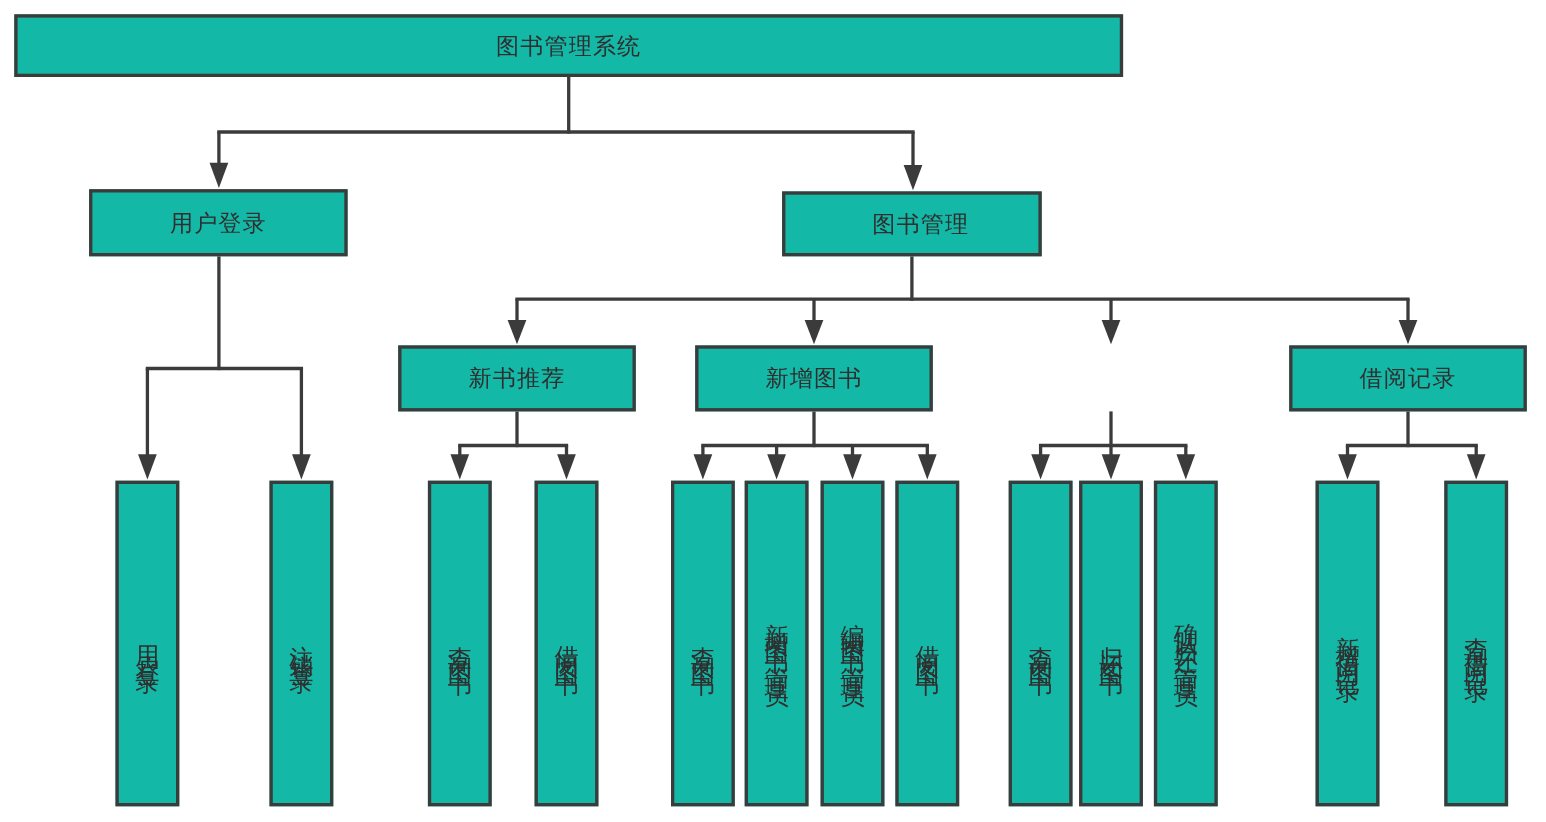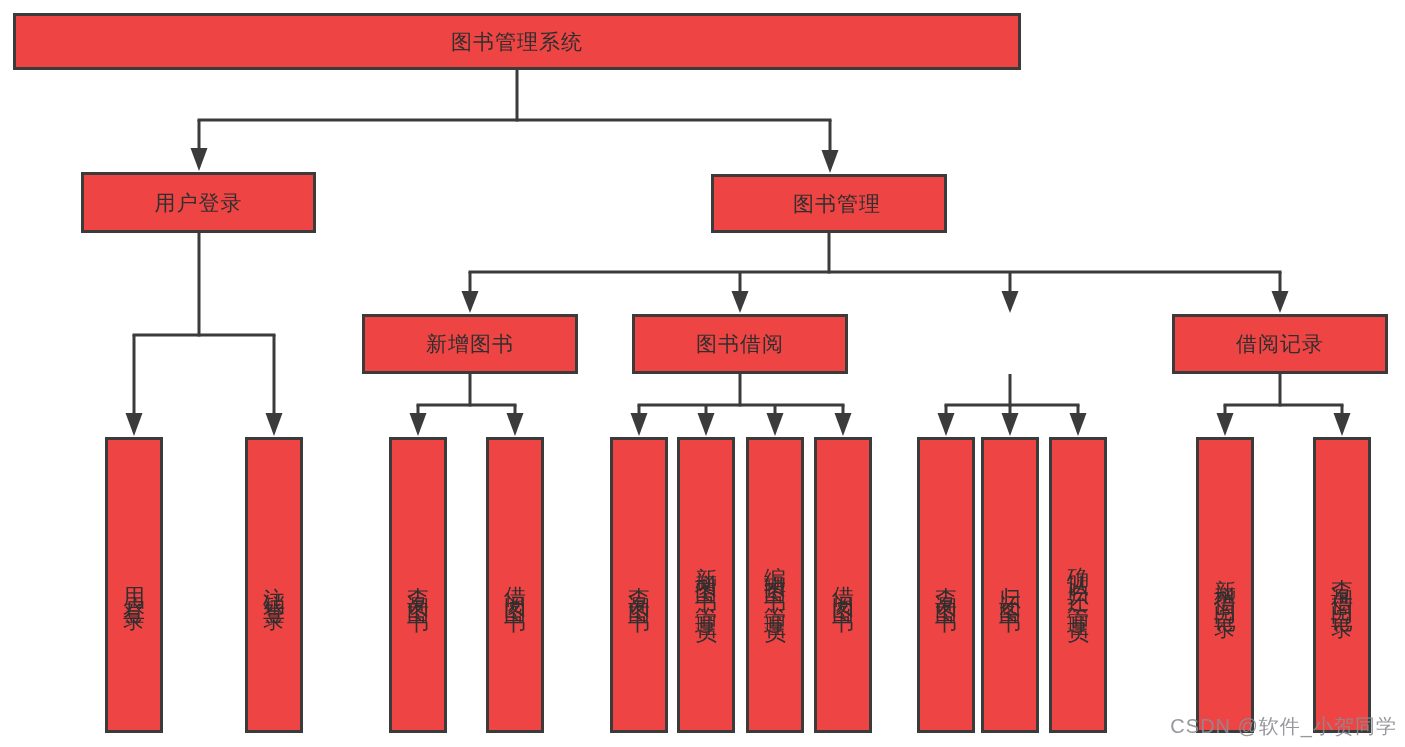--- a/index.html
+++ b/index.html
@@ -14,21 +14,21 @@
   }
   #connectors {
     position: absolute;
     left: 0; top: 0;
     width: 1405px; height: 747px;
     z-index: 0;
   }
   .node {
     position: absolute;
     box-sizing: border-box;
-    background: #ef4444;
+    background: #14b8a6;
     border: 3px solid #3b3b3b;
     display: flex;
     align-items: center;
     justify-content: center;
     z-index: 1;
     font-size: 21px;
     letter-spacing: 1px;
     white-space: nowrap;
   }
   .leaf {
@@ -145,37 +145,36 @@
         <polygon points="1333.5,413 1350.5,413 1342,436" stroke="none"></polygon>
       </g>
     </g>
   </svg>
 
   <div class="node root">图书管理系统</div>
 
   <div class="node l2-a">用户登录</div>
   <div class="node l2-b">图书管理</div>
 
-  <div class="node l3-0">新增图书</div>
-  <div class="node l3-1">图书借阅</div>
+  <div class="node l3-0">新书推荐</div>
+  <div class="node l3-1">新增图书</div>
   <div class="node l3-3">借阅记录</div>
 
   <div class="node lf leaf a0">用户登录</div>
   <div class="node lf leaf a1">注销登录</div>
 
   <div class="node lf leaf b0">查询图书</div>
   <div class="node lf leaf b1">借阅图书</div>
 
   <div class="node lf leaf c0">查询图书</div>
   <div class="node lf leaf c1">新增图书（管理员）</div>
   <div class="node lf leaf c2">编辑图书（管理员）</div>
   <div class="node lf leaf c3">借阅图书</div>
 
   <div class="node lf leaf d0">查询图书</div>
   <div class="node lf leaf d1">归还图书</div>
   <div class="node lf leaf d2">确认归还（管理员）</div>
 
   <div class="node lf leaf e0">新增借阅记录</div>
   <div class="node lf leaf e1">查询借阅记录</div>
 
-  <div id="watermark">CSDN @软件_小贺同学</div>
 
 </div>
 
 </body></html>

